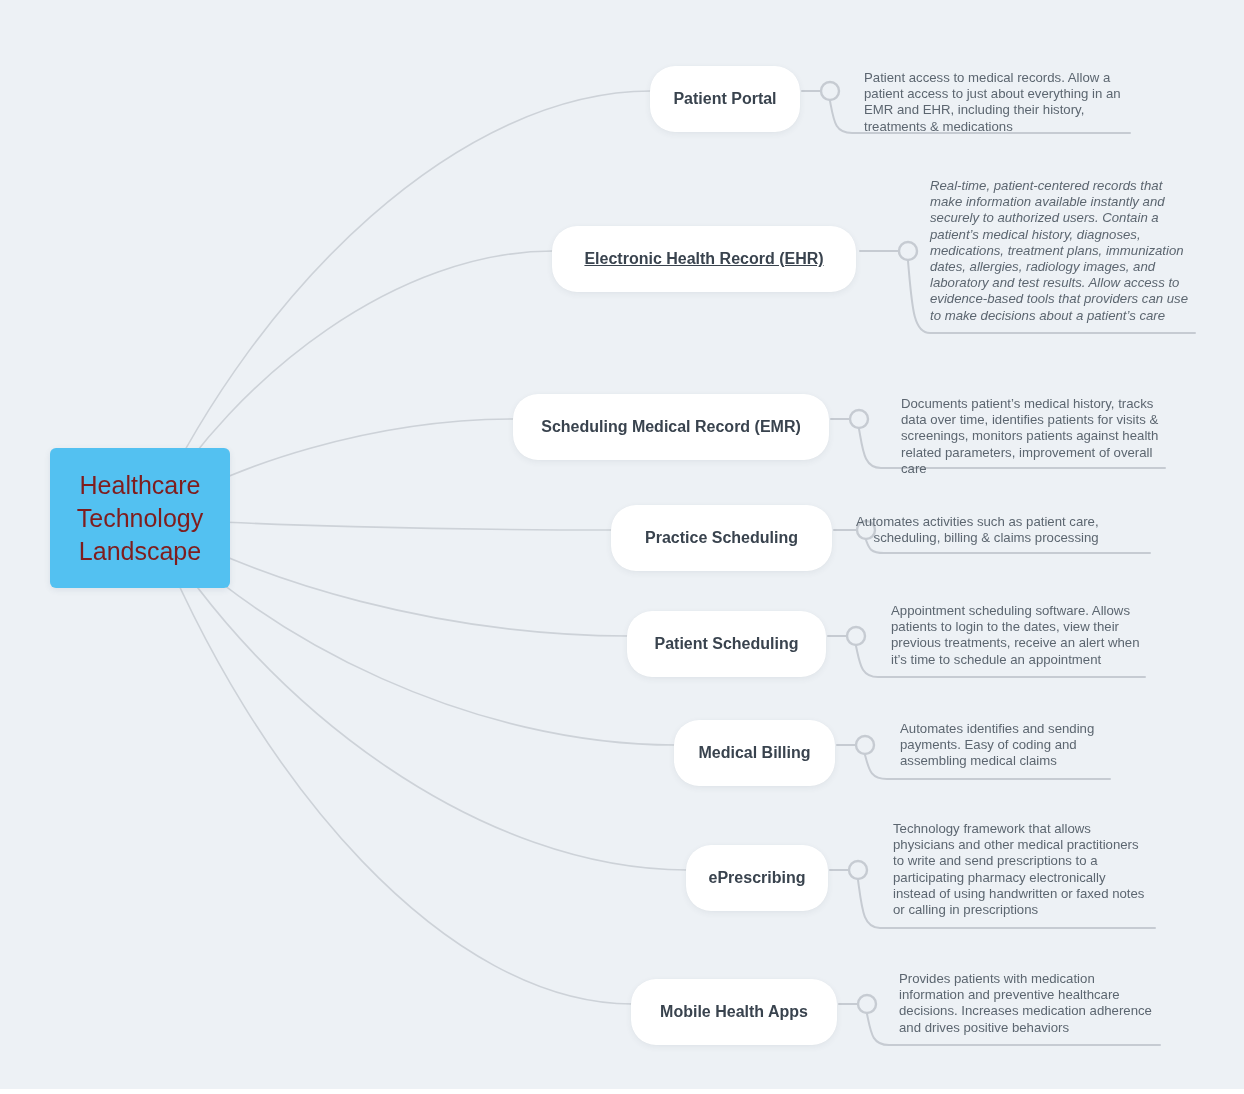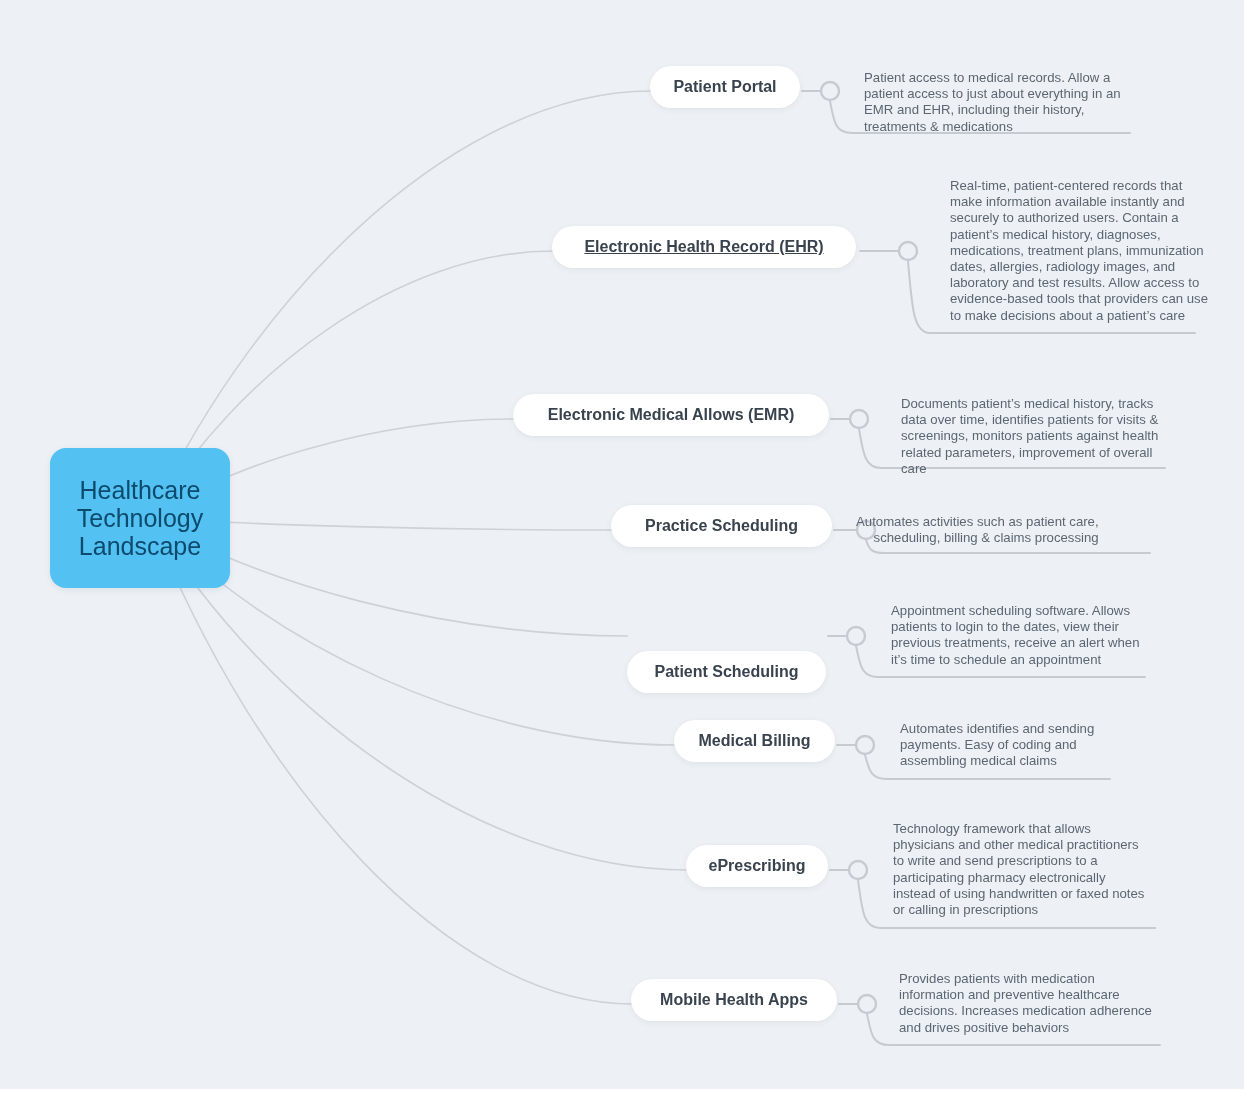--- a/index.html
+++ b/index.html
@@ -18,44 +18,44 @@
     font-family:"Liberation Sans", sans-serif;
     position:relative;
     overflow:hidden;
   }
   .canvas{position:absolute;inset:0;width:1244px;height:1094px;}
   svg.wires{position:absolute;left:0;top:0;z-index:0;}
 
   .center-node{
     position:absolute;left:50px;top:448px;width:180px;height:140px;
     background:var(--center-blue);
-    border-radius:16px;
+    border-radius:6px;
     display:flex;align-items:center;justify-content:center;text-align:center;
-    color:#0c4a6e;font-size:25px;line-height:28px;font-weight:400;
+    color:#7f1d1d;font-size:25px;line-height:33px;font-weight:400;
     white-space:pre-line;z-index:2;
     box-shadow:0 2px 6px rgba(60,90,120,.10);
   }
 
   .pill{
-    position:absolute;height:42px;background:var(--pill-bg);
+    position:absolute;height:66px;background:var(--pill-bg);
     border-radius:25px;display:flex;align-items:center;justify-content:center;
     font-weight:bold;font-size:16px;color:var(--node-text);
     white-space:nowrap;z-index:2;
     box-shadow:0 2px 6px rgba(55,70,90,.07), 0 0 1px rgba(55,70,90,.05);
   }
   .desc{
     position:absolute;font-size:13.2px;line-height:16.2px;
     color:var(--desc-text);white-space:pre;z-index:1;
   }
 
   .b0 .pill{left:650px;top:66px;width:150px;}   .b0 .desc{left:864px;top:58px;margin-top:12px;}
-  .b1 .pill{left:552px;top:226px;width:304px;text-decoration:underline;}  .b1 .desc{left:950px;top:178px;}
+  .b1 .pill{left:552px;top:226px;width:304px;text-decoration:underline;}  .b1 .desc{left:930px;top:178px;font-style:italic;}
   .b2 .pill{left:513px;top:394px;width:316px;}  .b2 .desc{left:901px;top:396px;}
   .b3 .pill{left:611px;top:505px;width:221px;}  .b3 .desc{left:856px;top:514px;text-align:right;}
-  .b4 .pill{left:627px;top:611px;width:199px;margin-top:40px;}  .b4 .desc{left:891px;top:603px;}
+  .b4 .pill{left:627px;top:611px;width:199px;}  .b4 .desc{left:891px;top:603px;}
   .b5 .pill{left:674px;top:720px;width:161px;}  .b5 .desc{left:900px;top:721px;}
   .b6 .pill{left:686px;top:845px;width:142px;}  .b6 .desc{left:893px;top:821px;}
   .b7 .pill{left:631px;top:979px;width:206px;}  .b7 .desc{left:899px;top:971px;}
 
   .wires path.branch{fill:none;stroke:var(--line);stroke-width:1.6px;}
   .wires path.stub{fill:none;stroke:var(--line-strong);stroke-width:2px;stroke-linecap:round;}
   .wires path.note{fill:none;stroke:var(--line-strong);stroke-width:2px;stroke-linecap:round;}
   .wires circle.toggle{fill:var(--bg);stroke:var(--line-strong);stroke-width:2.4px;}
 
   .bottom-strip{position:absolute;left:0;bottom:0;width:100%;height:5px;background:#fff;z-index:3;}
@@ -123,21 +123,21 @@
 securely to authorized users. Contain a
 patient’s medical history, diagnoses,
 medications, treatment plans, immunization
 dates, allergies, radiology images, and
 laboratory and test results. Allow access to
 evidence-based tools that providers can use
 to make decisions about a patient’s care</div>
   </div>
 
   <div class="b2">
-    <div class="pill">Electronic Medical Allows (EMR)</div>
+    <div class="pill">Scheduling Medical Record (EMR)</div>
     <div class="desc">Documents patient’s medical history, tracks
 data over time, identifies patients for visits &amp;
 screenings, monitors patients against health
 related parameters, improvement of overall
 care</div>
   </div>
 
   <div class="b3">
     <div class="pill">Practice Scheduling</div>
     <div class="desc">Automates activities such as patient care,

